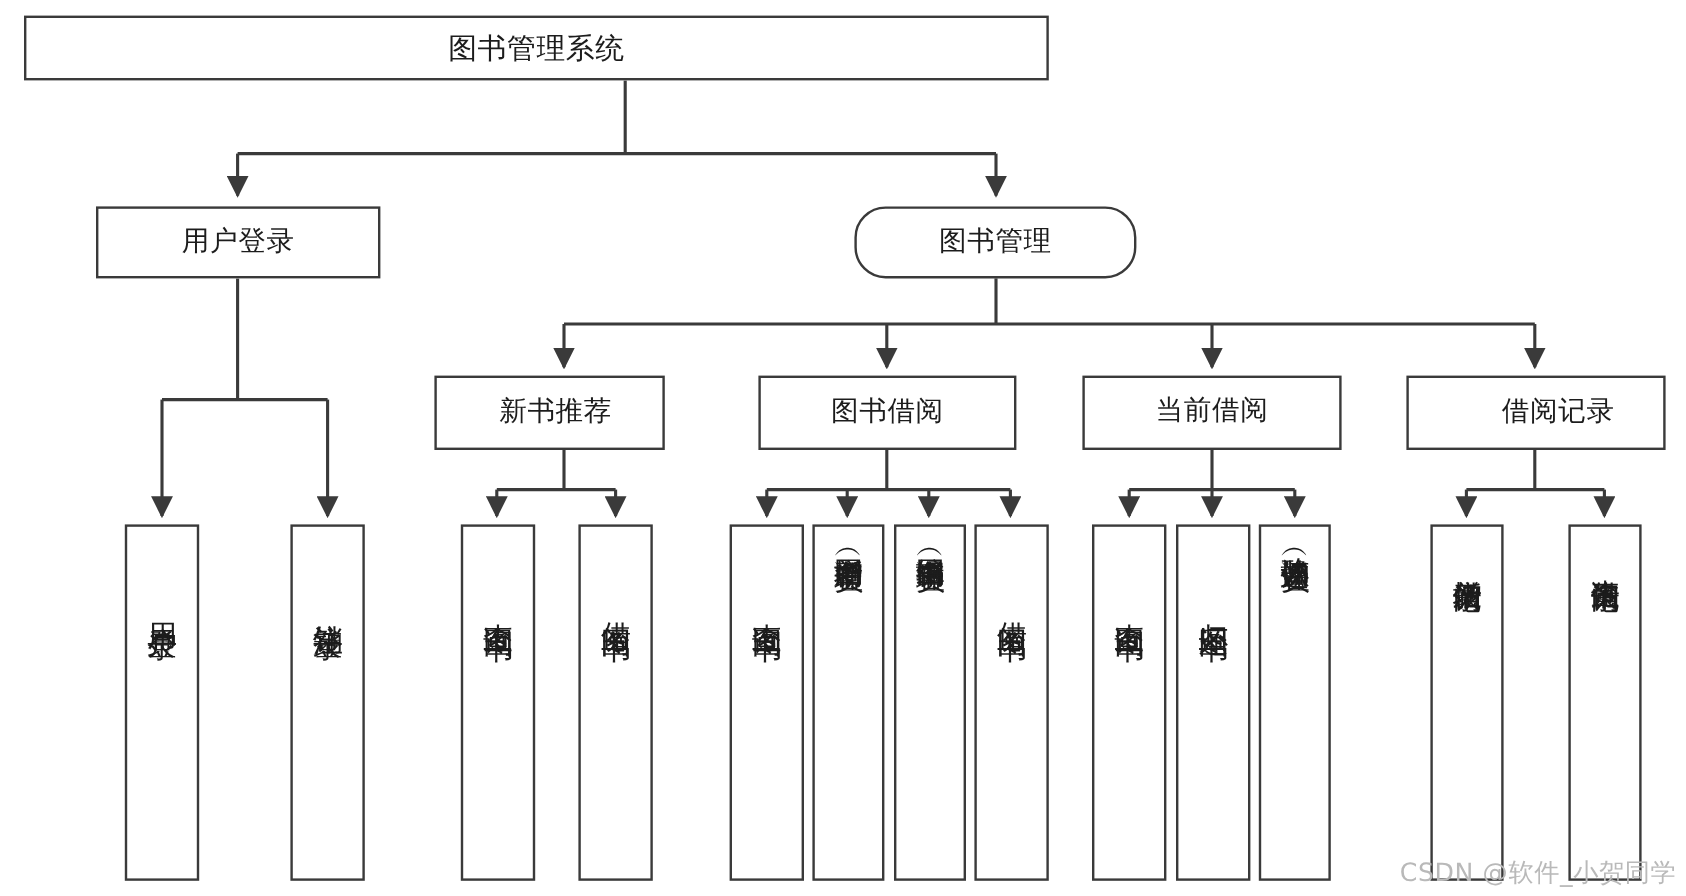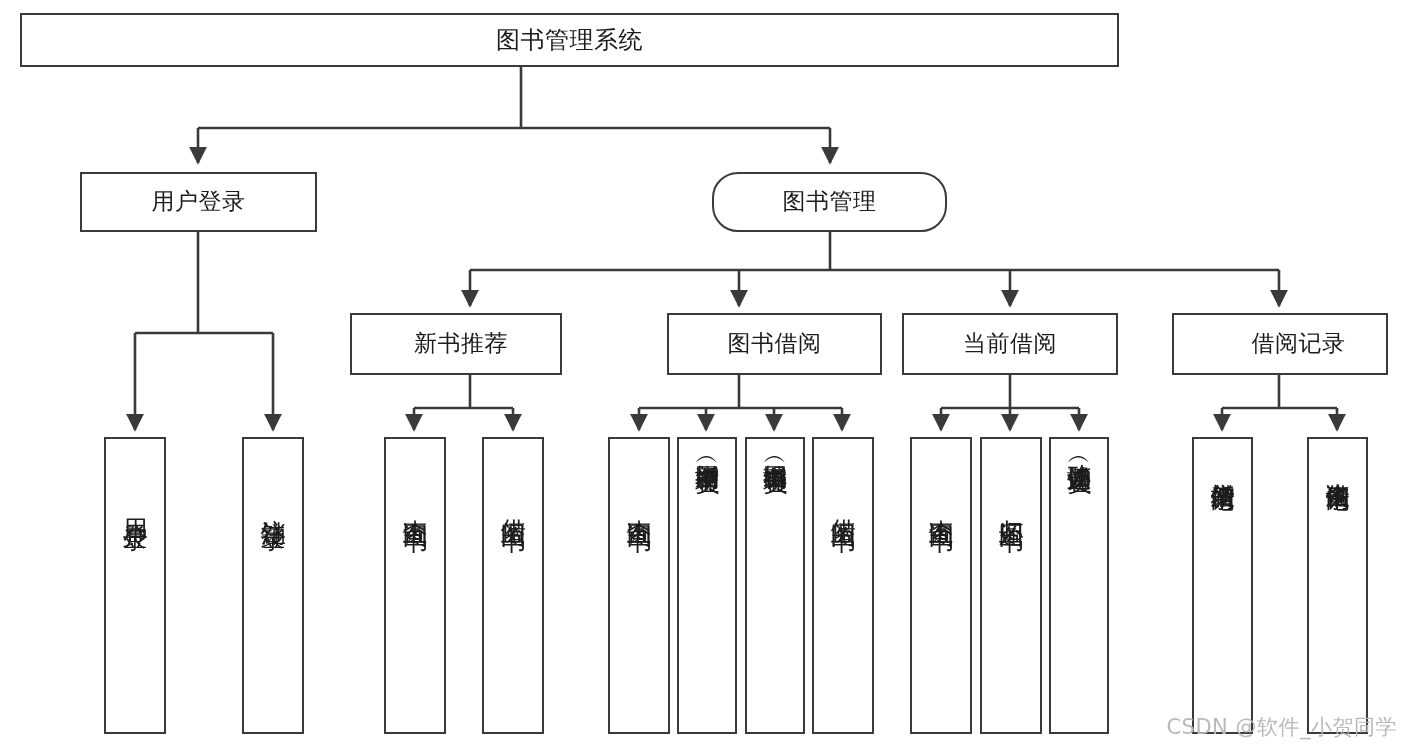--- a/index.html
+++ b/index.html
@@ -127,38 +127,38 @@
       <path d="M 1010 408 L 1010 430" marker-end="url(#arrow)"></path>
       <path d="M 1079 408 L 1079 430" marker-end="url(#arrow)"></path>
 
       <path d="M 1279 375 L 1279 408"></path>
       <path d="M 1222 408 L 1337 408"></path>
       <path d="M 1222 408 L 1222 430" marker-end="url(#arrow)"></path>
       <path d="M 1337 408 L 1337 430" marker-end="url(#arrow)"></path>
     </g>
   </svg>
 
-  <div class="node h" id="node-root" style="left:20px; top:13px; width:1099px; height:54px;">
+  <div class="node h" id="node-root" style="left:20px; top:13px; width:854px; height:54px;">
     <span class="node-label">图书管理系统</span>
   </div>
 
   <div class="node h" style="left:80px; top:172px; width:237px; height:60px;">
     <span class="node-label">用户登录</span>
   </div>
   <div class="node h" style="left:712px; top:172px; width:235px; height:60px;border-radius:26px;">
     <span class="node-label">图书管理</span>
   </div>
 
-  <div class="node h" style="left:350px; top:313px; width:212px; height:62px;padding-left:10px;">
+  <div class="node h" style="left:362px; top:313px; width:192px; height:62px;padding-left:10px;">
     <span class="node-label">新书推荐</span>
   </div>
-  <div class="node h" style="left:667px; top:313px; width:215px; height:62px;">
+  <div class="node h" style="left:632px; top:313px; width:215px; height:62px;">
     <span class="node-label">图书借阅</span>
   </div>
-  <div class="node h" style="left:902px; top:313px; width:216px; height:62px;">
+  <div class="node h" style="left:902px; top:313px; width:216px; height:62px;font-family:Liberation Mono, monospace;">
     <span class="node-label">当前借阅</span>
   </div>
   <div class="node h" style="left:1172px; top:313px; width:216px; height:62px;padding-left:37px;">
     <span class="node-label">借阅记录</span>
   </div>
 
   <div class="node v" style="left:104px; top:437px; width:62px; height:297px; padding-top:60px;">
     <span class="node-label">用户登录</span>
   </div>
   <div class="node v" style="left:242px; top:437px; width:62px; height:297px; padding-top:60px;">

